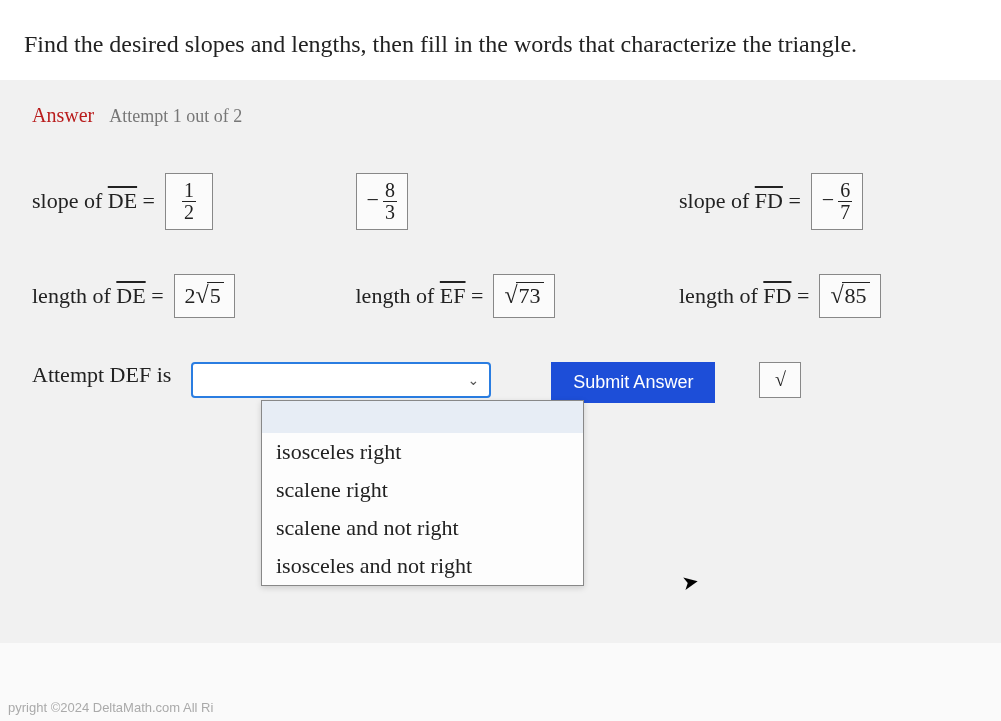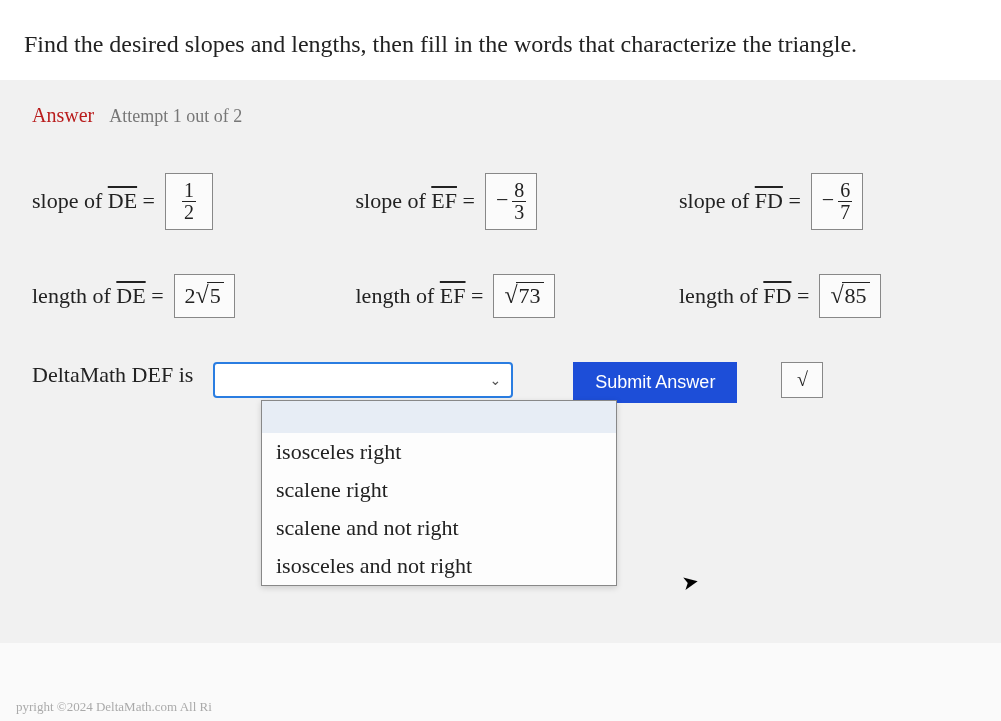--- a/index.html
+++ b/index.html
@@ -88,21 +88,21 @@
     position:absolute;
     right:10px; top:50%;
     transform: translateY(-50%);
     font-size:14px; color:#555;
     pointer-events:none;
   }
   .dropdown {
     position:absolute;
     left: 229px;
     top: 38px;
-    width: 356px;
+    width: 323px;
     border: 1px solid #888;
     background: #fdfdfd;
     box-shadow: 0 2px 6px rgba(0,0,0,0.15);
     z-index: 5;
   }
   .dropdown .opt {
     padding: 6px 14px;
     font-size: 22px;
     cursor: pointer;
   }
@@ -125,22 +125,22 @@
     background:#fbfbfb;
     width:42px; height:36px;
     display:inline-flex;
     align-items:center;
     justify-content:center;
     font-size:20px;
     margin-left: 24px;
   }
   .copyright {
     position:absolute;
-    left:12px; bottom:6px;
-    font-family: Liberation Serif, serif;
+    left:4px; bottom:6px;
+    font-family: Liberation Sans, sans-serif;
     font-size:13px;
     color:#aaa;
     padding-left:4px;
   }
   .cursor {
     position:absolute;
     left:682px; top:570px;
     font-size:20px;
     color:#000;
     transform: rotate(-10deg);
@@ -165,23 +165,20 @@
       </span>
       <span class="valbox">
         <span class="frac">
           <span class="num">1</span>
           <span class="den">2</span>
         </span>
       </span>
     </div>
 
     <div class="cell">
-      <span>
-        <span>slope of </span><span class="over">EF</span><span> = </span>
-      </span>
       <span class="valbox">
         <span class="negfrac">
           <span class="minus">−</span>
           <span class="frac">
             <span class="num">8</span>
             <span class="den">3</span>
           </span>
         </span>
       </span>
     </div>
@@ -237,21 +234,21 @@
         <span class="sqrt-wrap">
           <span></span>
             <span class="radical">√</span>
             <span class="radicand">85</span>
         </span>
       </span>
     </div>
   </div>
 
   <div class="tri-row">
-    <span>DeltaMath DEF is</span>
+    <span>Attempt DEF is</span>
     <div class="select">
       <span class="chevron">⌄</span>
     </div>
     <button class="submit">Submit Answer</button>
     <span class="check">√</span>
 
     <div class="dropdown">
       <div class="opt blank"></div>
       <div class="opt">isosceles right</div>
       <div class="opt">scalene right</div>

